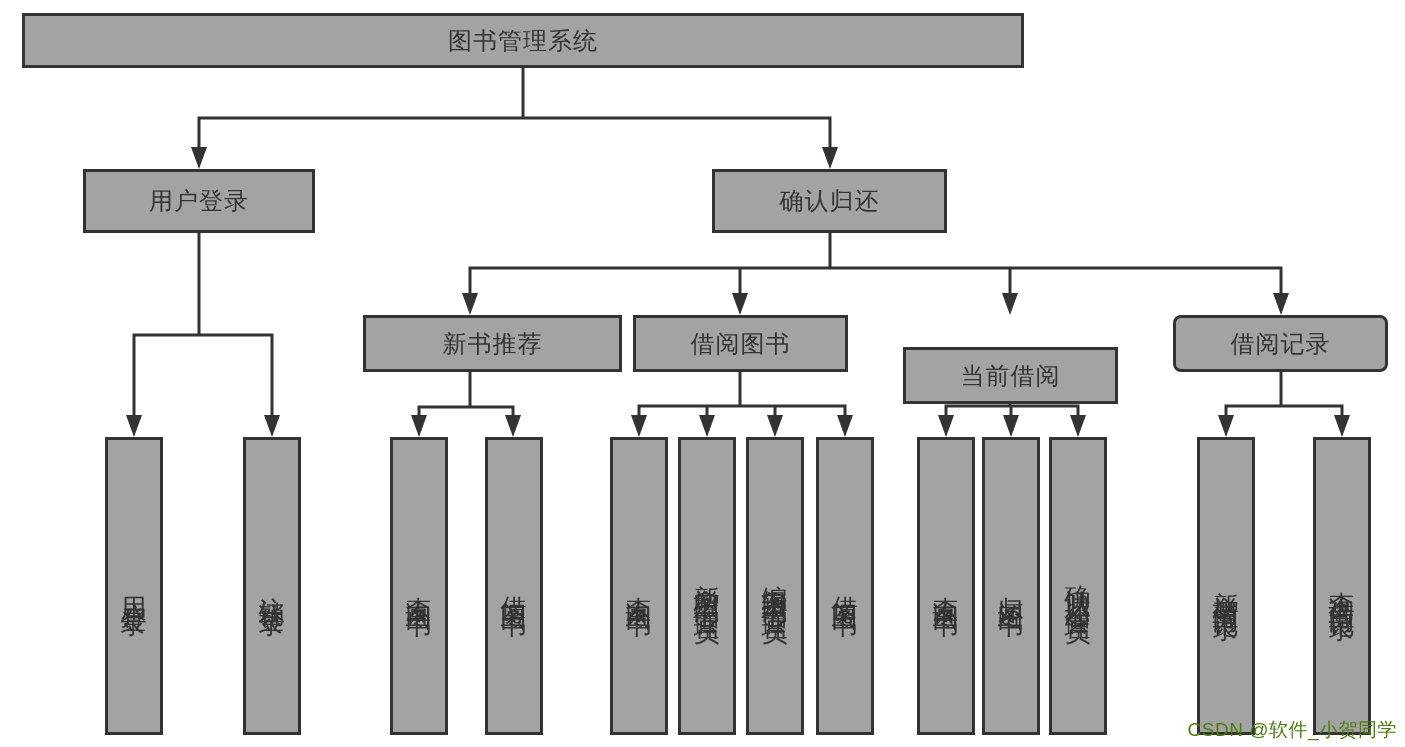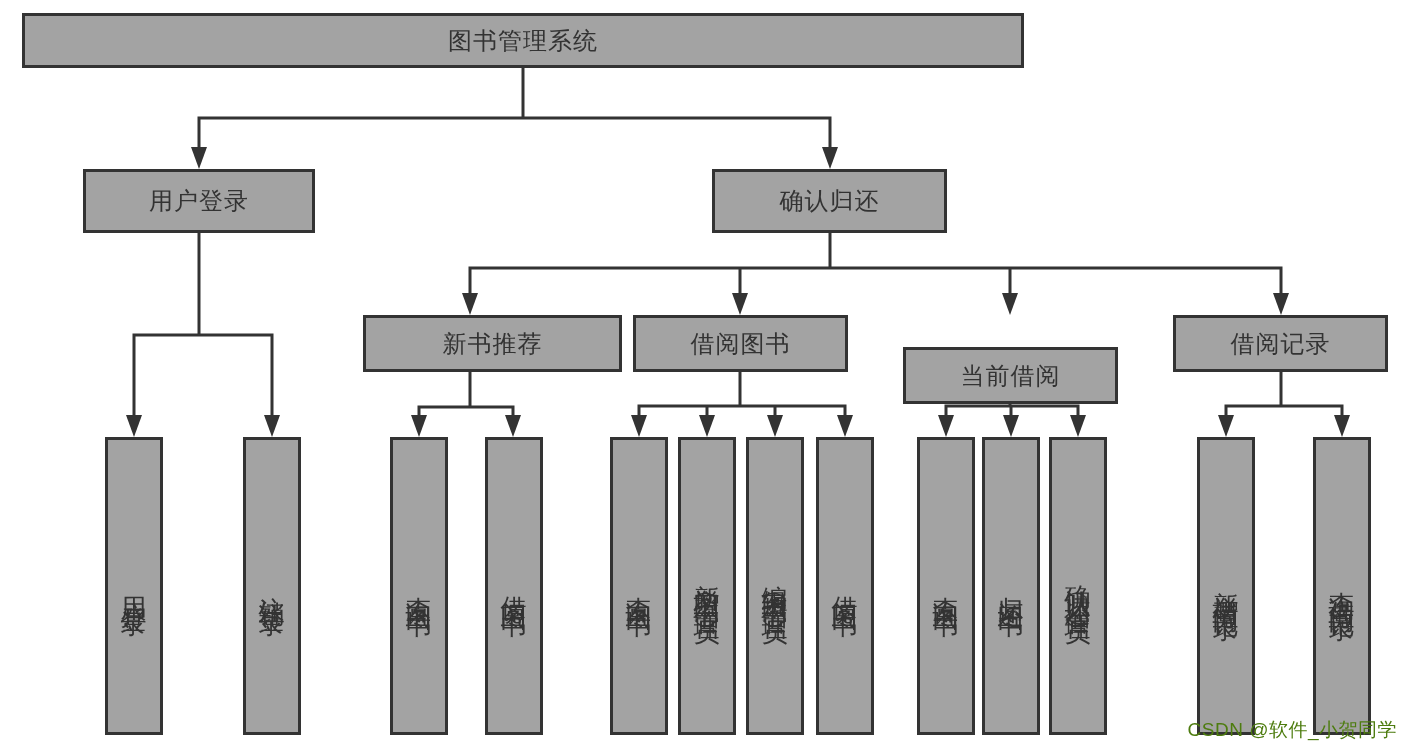--- a/index.html
+++ b/index.html
@@ -118,21 +118,21 @@
 
   <div class="box h" style="left:363px; top:315px; width:259px; height:57px;">
     <span>新书推荐</span>
   </div>
   <div class="box h" style="left:633px; top:315px; width:215px; height:57px;">
     <span>借阅图书</span>
   </div>
   <div class="box h" style="left:903px; top:315px; width:215px; height:57px;margin-top:32px;">
     <span>当前借阅</span>
   </div>
-  <div class="box h" style="left:1173px; top:315px; width:215px; height:57px;">
+  <div class="box h" style="left:1173px; top:315px; width:215px; height:57px;border-radius:8px;">
     <span>借阅记录</span>
   </div>
 
   <div class="box v" style="left:105px; top:437px; width:58px; height:298px;">
     <span>用户登录</span>
   </div>
   <div class="box v" style="left:243px; top:437px; width:58px; height:298px;">
     <span>注销登录</span>
   </div>
   <div class="box v" style="left:390px; top:437px; width:58px; height:298px;">

